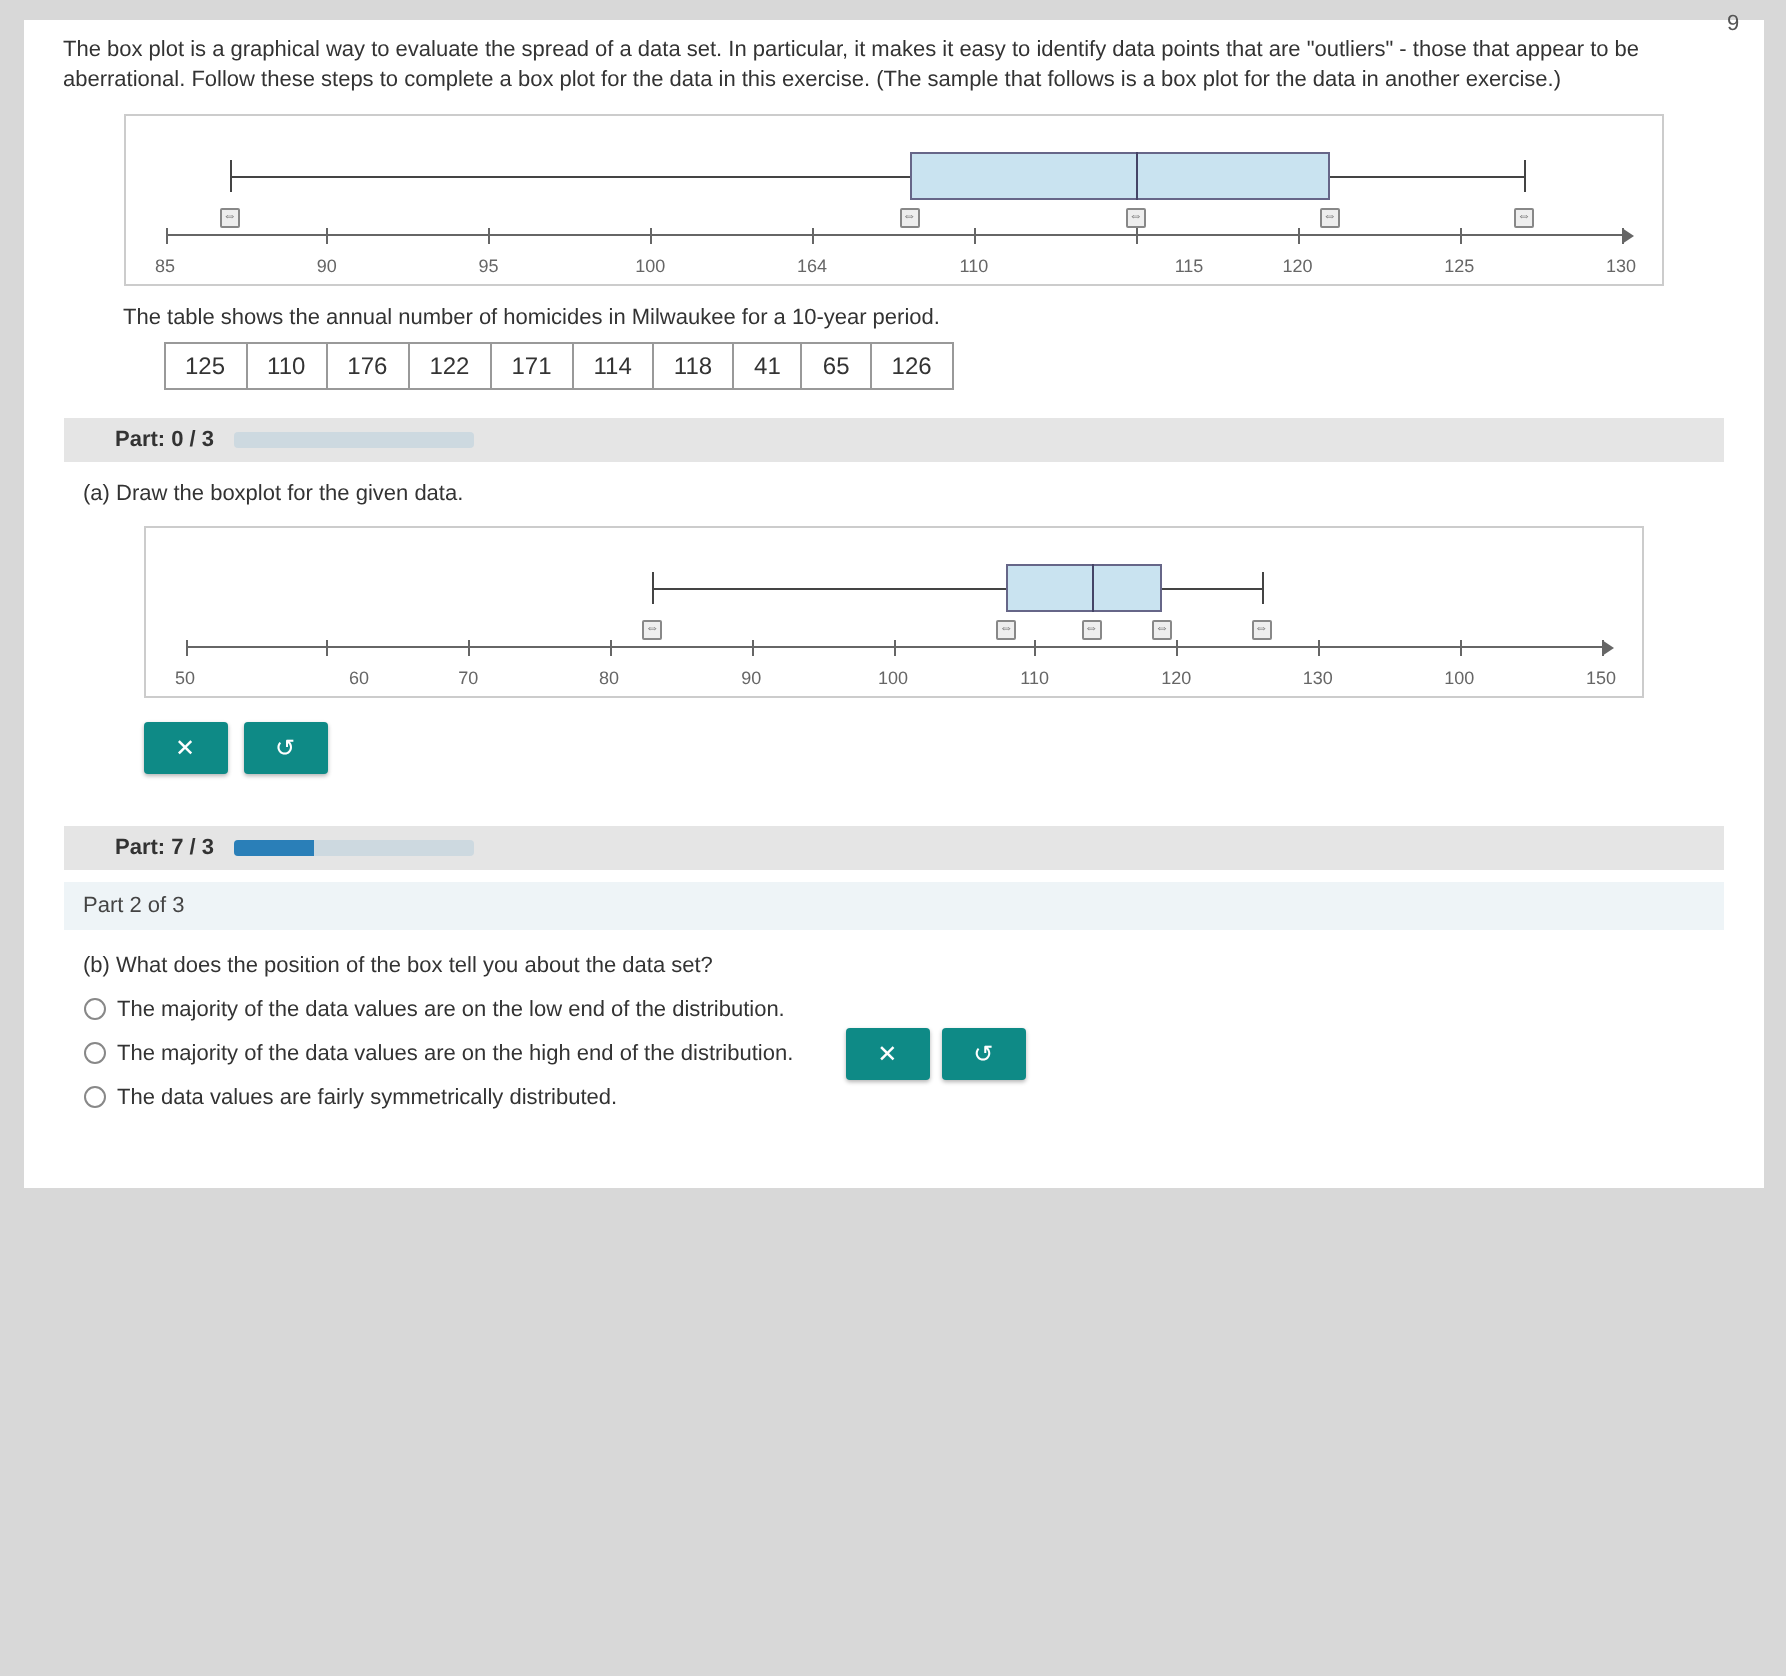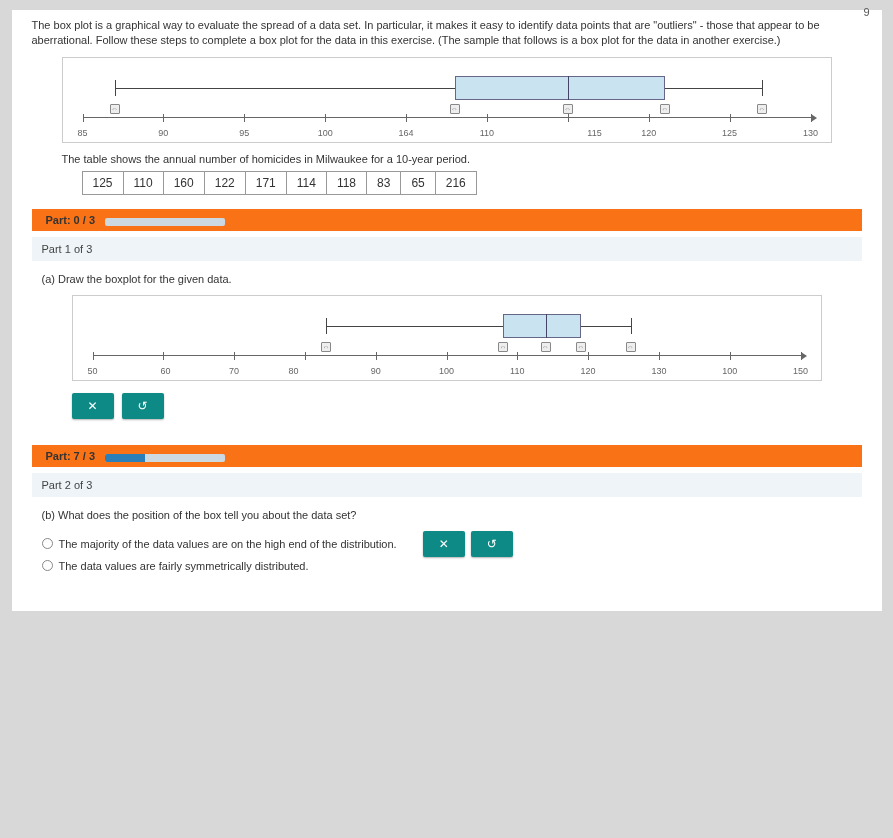--- a/index.html
+++ b/index.html
@@ -120,27 +120,27 @@
     margin-left: 50px;
     margin-bottom: 14px;
   }
   .data-table td {
     border: 1px solid #999;
     padding: 4px 10px;
     font-size: 12px;
     text-align: center;
   }
   .progress-bar {
-    background: #f97316;
-    padding: 5px 14px;
+    background: #e5e5e5;
+    padding: 5px 26px;
     font-size: 11px;
     font-weight: bold;
     color: #333;
     margin: 0 0 6px 0;
-    display:flex; align-items:flex-end; gap:10px;
+    display:flex; align-items:center; gap:10px;
   }
   .progress-track {
     flex: 0 0 120px;
     height: 8px;
     background: #cdd9e0;
     border-radius: 2px;
     overflow: hidden;
   }
   .progress-fill {
     height: 100%;
@@ -227,55 +227,54 @@
       </div>
   </div>
 
   <p class="subtext">The table shows the annual number of homicides in Milwaukee for a 10-year period.</p>
 
   <table class="data-table">
     <tbody>
         <tr id="data-row">
           <td>125</td>
           <td>110</td>
-          <td>160</td>
+          <td>176</td>
           <td>122</td>
           <td>171</td>
           <td>114</td>
           <td>118</td>
-          <td>83</td>
+          <td>41</td>
           <td>65</td>
-          <td>216</td>
+          <td>126</td>
         </tr>
   </tbody>
     </table>
 
   <div class="progress-bar">
     <span>Part: 0 / 3</span>
     <div class="progress-track">
       <div class="progress-fill" id="pf0" style="width: 0%;"></div>
     </div>
   </div>
 
-  <div class="part-header">Part 1 of 3</div>
   <div class="part-body">
     <p class="question-label">(a) Draw the boxplot for the given data.</p>
 
     <div class="chart-frame">
       <div class="boxplot-area" id="chart-student">
           <div class="axis-line"></div>
           <div class="arrow-right"></div>
           <div class="tick" style="left: 0px;"></div>
           <div class="tick-label" style="left: 0px;">50</div>
           <div class="tick" style="left: 70.8px;"></div>
-          <div class="tick-label" style="left: 73px;">60</div>
+          <div class="tick-label" style="left: 87px;">60</div>
           <div class="tick" style="left: 141.6px;"></div>
           <div class="tick-label" style="left: 141.6px;">70</div>
           <div class="tick" style="left: 212.4px;"></div>
-          <div class="tick-label" style="left: 201px;">80</div>
+          <div class="tick-label" style="left: 212px;">80</div>
           <div class="tick" style="left: 283.2px;"></div>
           <div class="tick-label" style="left: 283.2px;">90</div>
           <div class="tick" style="left: 354px;"></div>
           <div class="tick-label" style="left: 354px;">100</div>
           <div class="tick" style="left: 424.8px;"></div>
           <div class="tick-label" style="left: 424.8px;">110</div>
           <div class="tick" style="left: 495.6px;"></div>
           <div class="tick-label" style="left: 495.6px;">120</div>
           <div class="tick" style="left: 566.4px;"></div>
           <div class="tick-label" style="left: 566.4px;">130</div>
@@ -312,20 +311,24 @@
     </div>
   </div>
 
   <div class="part-header">Part 2 of 3</div>
   <div class="part-body">
     <p class="question-label">(b) What does the position of the box tell you about the data set?</p>
 
     <div id="options">
         <div class="radio-row">
           <span class="radio-circle"></span>
+          <span>The majority of the data values are on the low end of the distribution.</span>
+        </div>
+        <div class="radio-row">
+          <span class="radio-circle"></span>
           <span>The majority of the data values are on the high end of the distribution.</span>
           <span class="inline-btns">
             <button class="btn">✕</button>
             <button class="btn">↺</button>
           </span>
         </div>
         <div class="radio-row">
           <span class="radio-circle"></span>
           <span>The data values are fairly symmetrically distributed.</span>
         </div>

